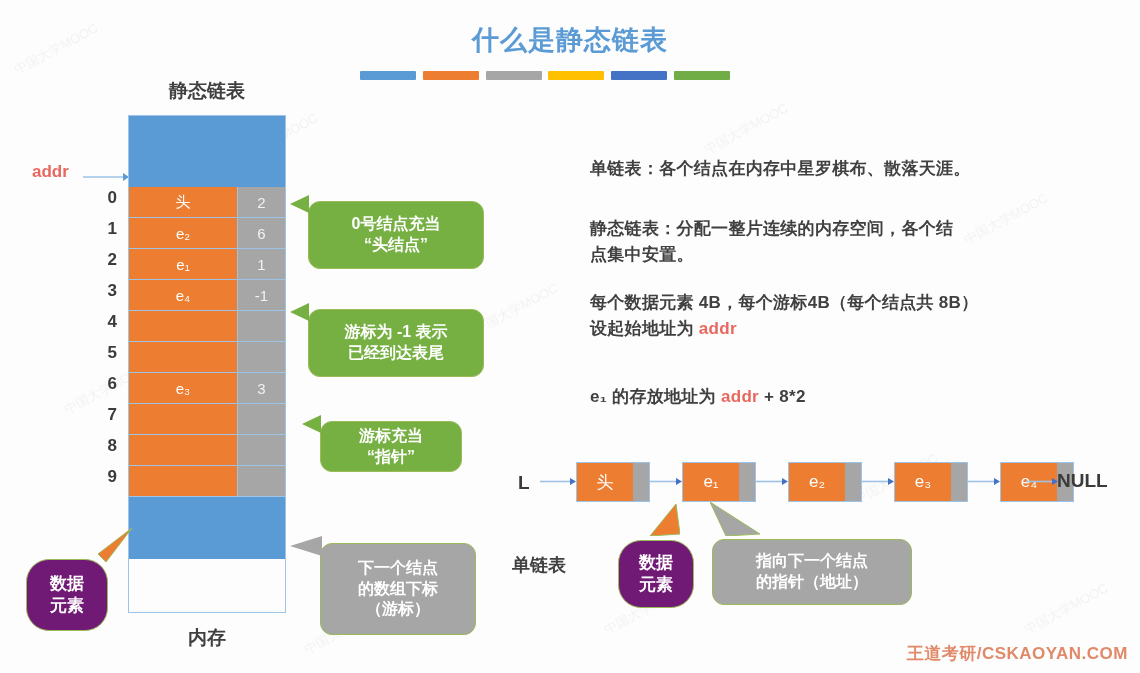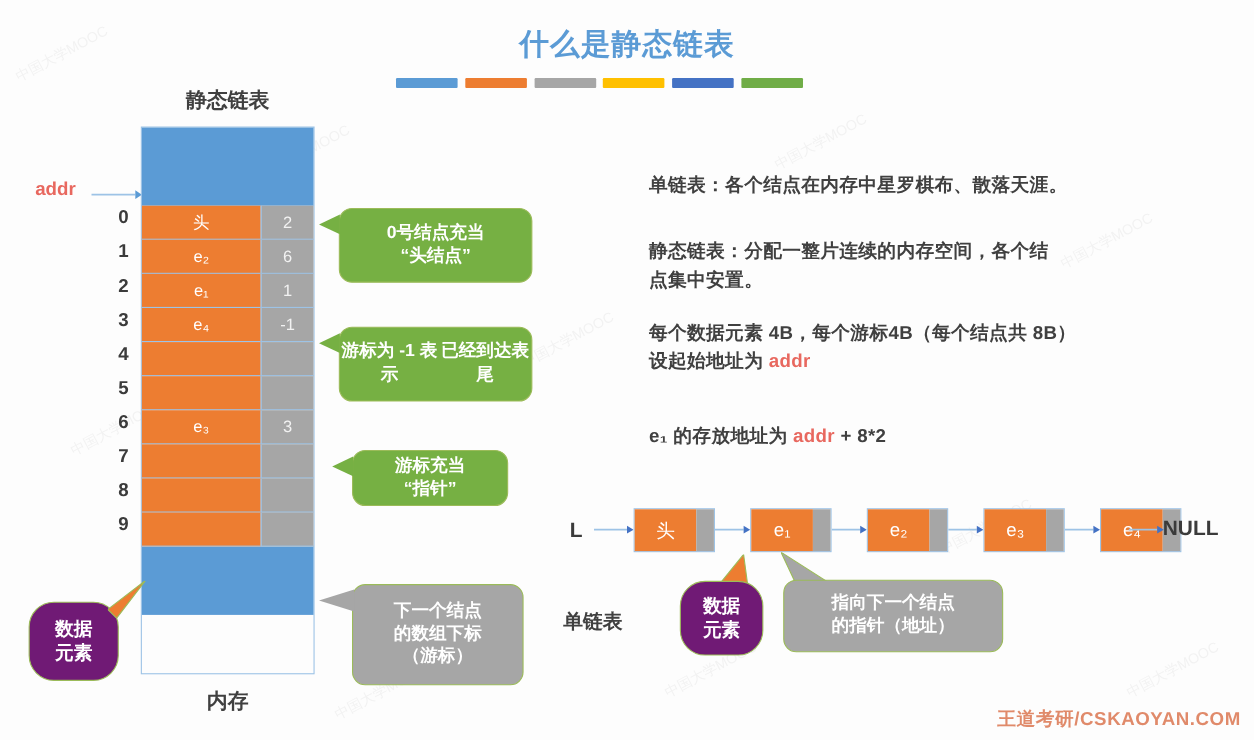--- a/index.html
+++ b/index.html
@@ -59,21 +59,21 @@
   #addr-lab{
     position:absolute;left:32px;top:162px;
     font-size:17px;font-weight:bold;color:#e8685f;
   }
   #addr-arrow{position:absolute;left:83px;top:172px;width:46px;height:10px;}
   
   .callout{
     position:absolute;border-radius:12px;border:1px solid #9bbb59;
     text-align:center;color:#fff;line-height:1.3;
     display:flex;align-items:center;justify-content:center;
-    box-sizing:border-box;font-weight:bold;
+    box-sizing:border-box;font-weight:bold;margin-top:12px;
   }
   .green{background:#76b043;}
   .grey{background:#a6a6a6;}
   .orange{background:#701a75;border-radius:23px;}
   .tail{position:absolute;width:0;height:0;}
   
   .para{
     position:absolute;color:#404040;font-size:17px;font-weight:bold;
     line-height:1.55;letter-spacing:.3px;
   }
@@ -187,21 +187,21 @@
 <div class="idx" style="top:467px;">9</div>
 
 <div id="mem-label">内存</div>
 
 <div class="callout green" style="left:308px;top:189px;width:176px;height:68px;font-size:16px;flex-direction:column;">
   <div>0号结点充当</div>
   <div>“头结点”</div>
 </div>
 <div class="tail" style="left:290px;top:195px;border-top:9px solid transparent;border-bottom:9px solid transparent;border-right:19px solid #76b043;"></div>
 
-<div class="callout green" style="left:308px;top:297px;width:176px;height:68px;font-size:16px;flex-direction:row;">
+<div class="callout green" style="left:308px;top:297px;width:176px;height:68px;font-size:16px;flex-direction:column;">
   <div>游标为 -1 表示</div>
   <div>已经到达表尾</div>
 </div>
 <div class="tail" style="left:290px;top:303px;border-top:9px solid transparent;border-bottom:9px solid transparent;border-right:19px solid #76b043;"></div>
 
 <div class="callout green" style="left:320px;top:409px;width:142px;height:51px;font-size:16px;flex-direction:column;">
   <div>游标充当</div>
   <div>“指针”</div>
 </div>
 <div class="tail" style="left:302px;top:415px;border-top:9px solid transparent;border-bottom:9px solid transparent;border-right:19px solid #76b043;"></div>

